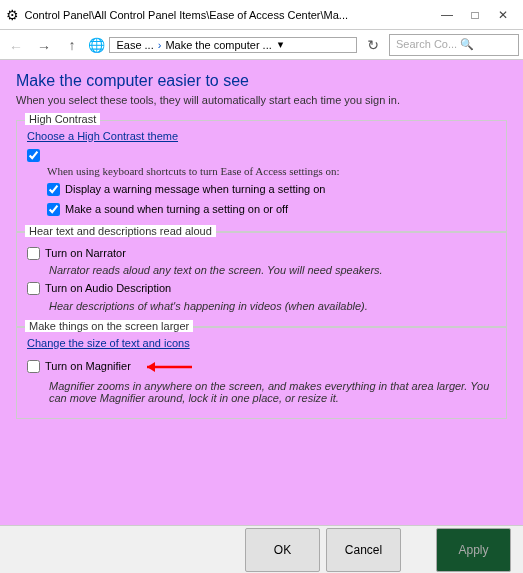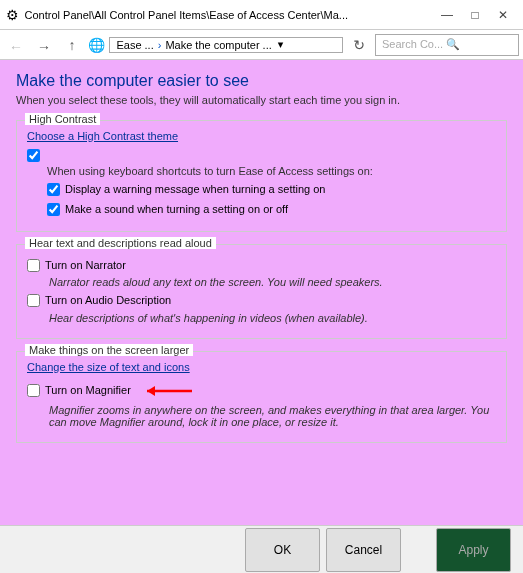--- a/index.html
+++ b/index.html
@@ -73,21 +73,21 @@
       background: #fff;
       border: 1px solid #aaa;
       height: 16px;
       padding: 0 6px;
       font-size: 11px;
       color: #000;
       display: flex;
       align-items: center;
     }
     .search-box {
-      width: 144px;
+      width: 130px;
       height: 22px;
       border: 1px solid #aaa;
       padding: 0 6px;
       font-size: 11px;
       display: flex;
       align-items: center;
       color: #aaa;
       background: #fff;
     }
 
@@ -108,21 +108,20 @@
     }
     .page-subtitle {
       font-size: 11px;
       color: #333;
       margin-bottom: 14px;
     }
 
     
     .section {
       border: 1px solid #ccc;
-      margin-bottom: 12px;
       padding: 8px 12px 10px 10px;
       position: relative;
     }
     .section-legend {
       position: absolute;
       top: -8px;
       left: 8px;
       background: #fff;
       padding: 0 4px;
       font-size: 11px;
@@ -151,20 +150,21 @@
       font-size: 11px;
       color: #000;
       line-height: 1.4;
     }
 
     .indent-text {
       margin-left: 20px;
       font-size: 11px;
       color: #333;
       margin-bottom: 3px;
+      font-family: Liberation Serif, serif;
     }
     .indent-checkbox {
       margin-left: 20px;
     }
 
     .desc-text {
       margin-left: 22px;
       font-size: 11px;
       color: #333;
       margin-top: 2px;

